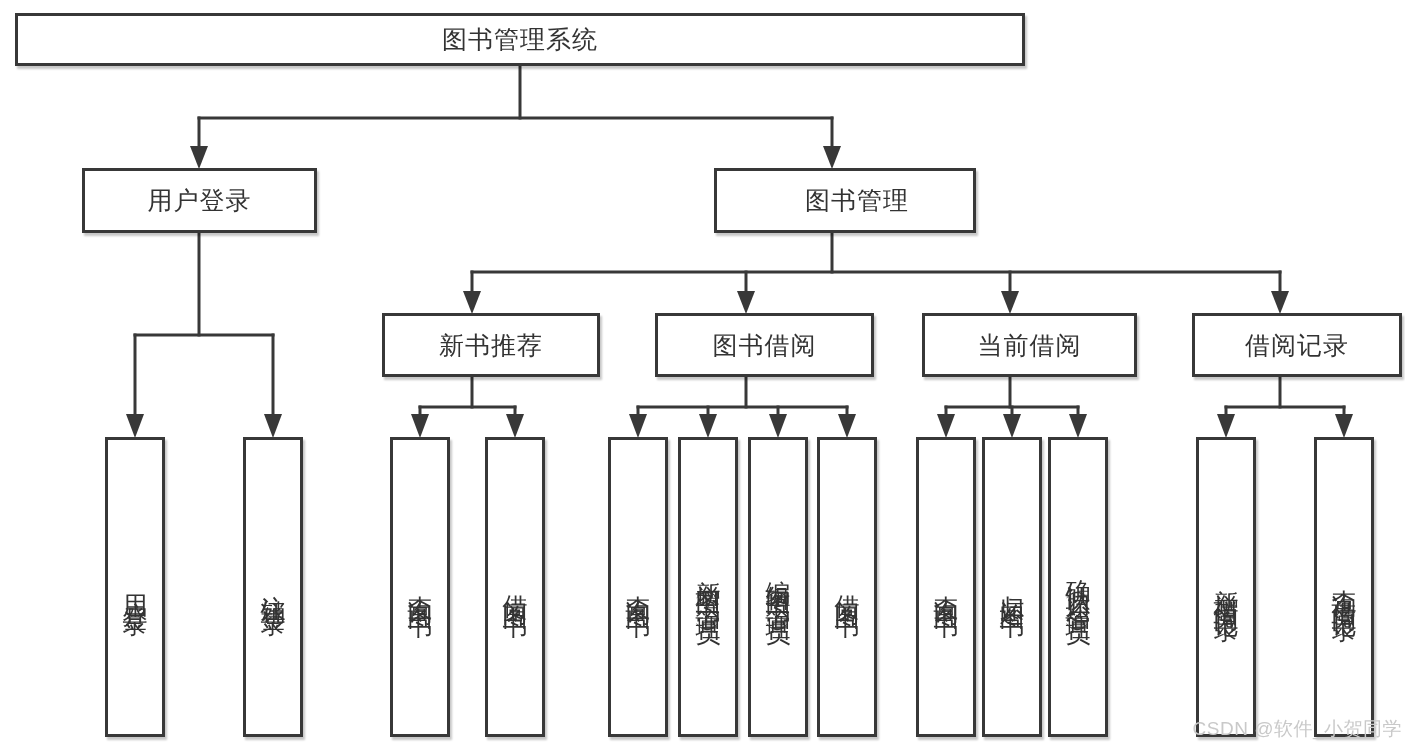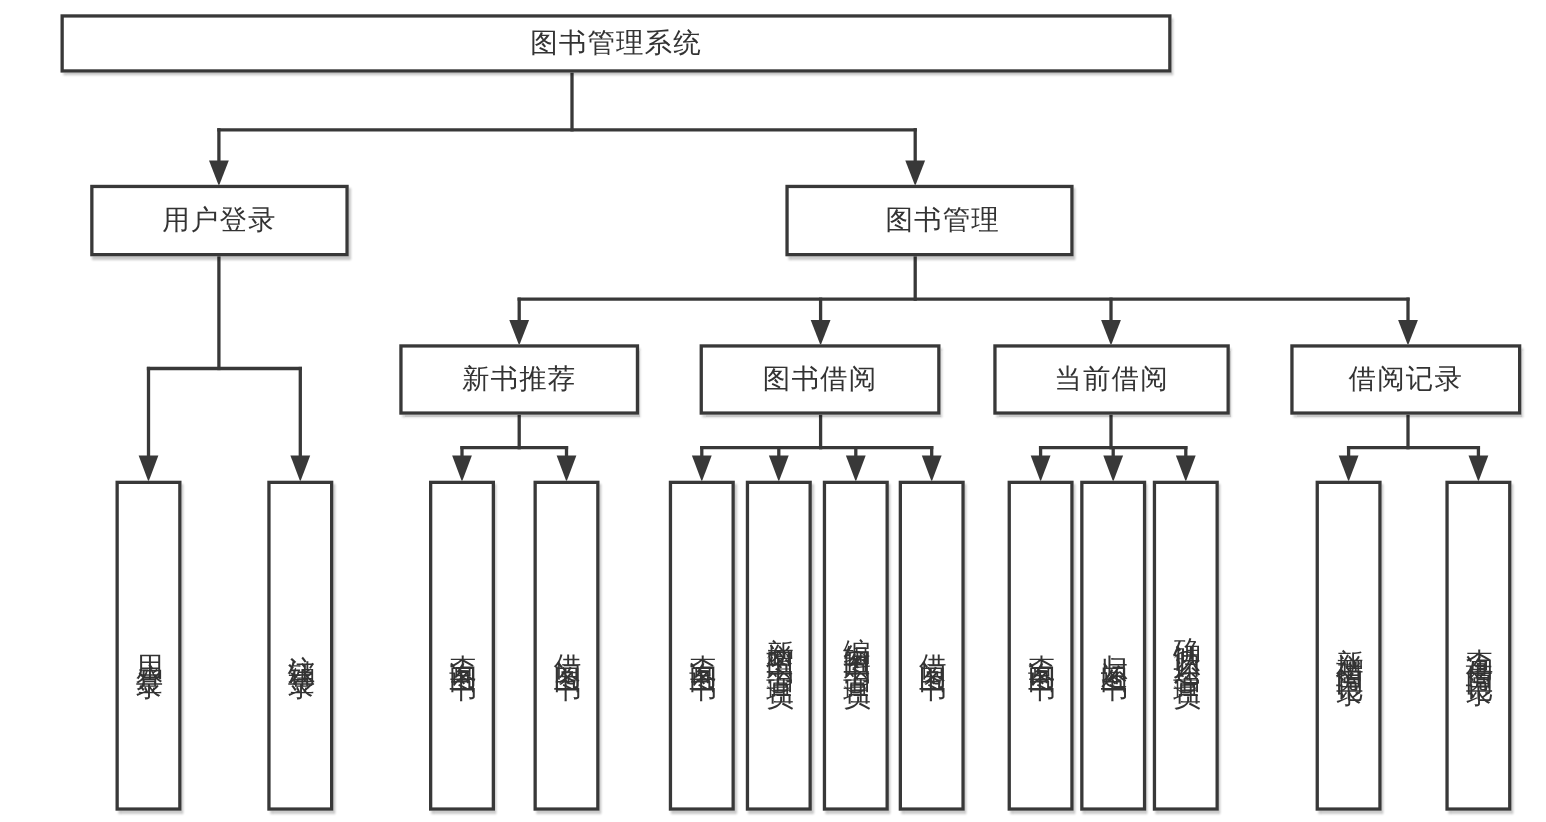--- a/index.html
+++ b/index.html
@@ -31,24 +31,24 @@
     z-index: 2;
   }
   .hlabel { white-space: nowrap; line-height: 1; }
   .vbox {
     writing-mode: vertical-rl;
     text-orientation: mixed;
     letter-spacing: 6px;
     line-height: 1;
   }
   
-  .root-box  { left: 15px;  top: 13px;  width: 1010px; height: 53px; margin-left: 40px; }
+  .root-box  { left: 15px;  top: 13px;  width: 1010px; height: 53px; }
   .l2a       { left: 82px;  top: 168px; width: 235px;  height: 65px; }
   .l2b       { left: 714px; top: 168px; width: 262px;  height: 65px; padding-left: 24px; }
-  .l3        { top: 313px; height: 64px; }
+  .l3        { top: 313px; height: 64px; margin-left: 19px; }
   .l3a { left: 363px;  width: 218px; }
   .l3b { left: 636px;  width: 219px; }
   .l3c { left: 903px;  width: 215px; }
   .l3d { left: 1173px; width: 210px; }
   .leaf { top: 437px; width: 60px; height: 300px; }
   .leaf1  { left: 105px; }
   .leaf2  { left: 243px; }
   .leaf3  { left: 390px; }
   .leaf4  { left: 485px; }
   .leaf5  { left: 608px; }
@@ -180,14 +180,15 @@
   <div class="box vbox leaf leaf7">编辑图书（管理员）</div>
   <div class="box vbox leaf leaf8">借阅图书</div>
 
   <div class="box vbox leaf leaf9">查询图书</div>
   <div class="box vbox leaf leaf10">归还图书</div>
   <div class="box vbox leaf leaf11">确认归还（管理员）</div>
 
   <div class="box vbox leaf leaf12">新增借阅记录</div>
   <div class="box vbox leaf leaf13">查询借阅记录</div>
 
+  <div class="watermark">CSDN @软件_小贺同学</div>
 
 </div>
 
 </body></html>

